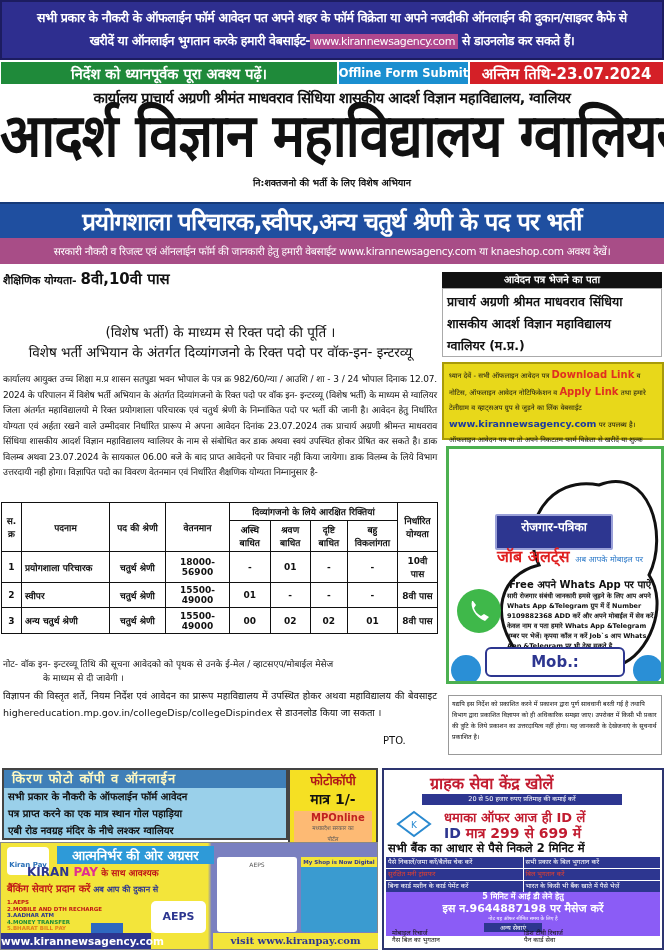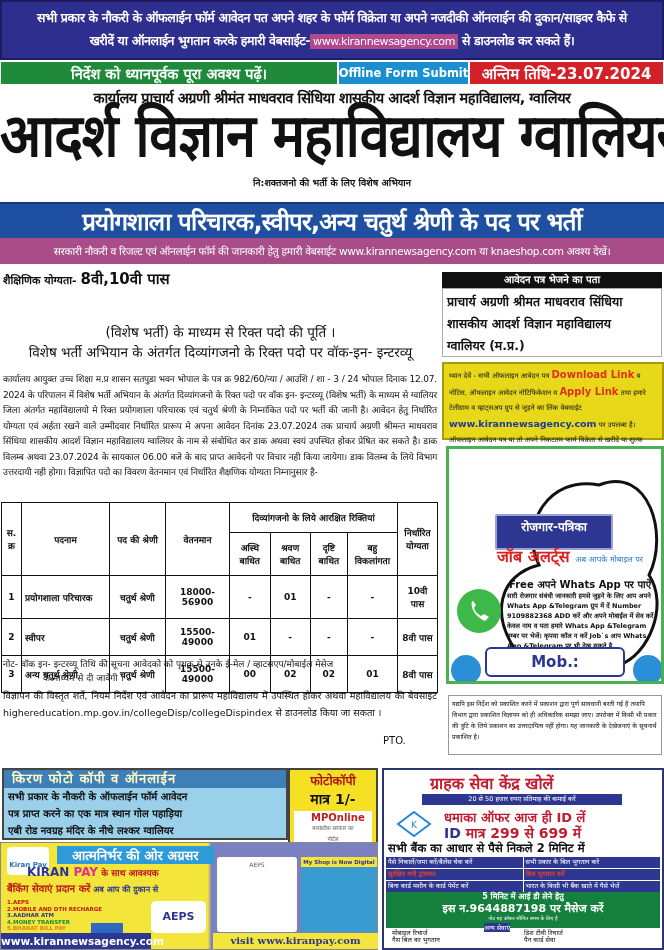--- a/index.html
+++ b/index.html
@@ -26,21 +26,21 @@
   .postbar { left: 0; top: 202px; width: 664px; height: 36px; background: #1f4fa0; color: #fff; font-size: 24px; font-weight: bold; text-align: center; line-height: 36px; white-space: nowrap; letter-spacing: -0.8px; border-top: 2px solid #163a78; }
   .infobar { left: 0; top: 238px; width: 664px; height: 26px; background: #a84d87; color: #fff; font-size: 10.5px; text-align: center; line-height: 26px; white-space: nowrap; letter-spacing: -0.3px; }
 
   .qual { left: 3px; top: 268px; font-size: 11px; font-weight: bold; white-space: nowrap; }
   .qual b { font-size: 15px; font-weight: 900; }
 
   .heading { left: 8px; top: 322px; width: 425px; text-align: center; font-size: 13.5px; line-height: 20px; }
   .body { left: 3px; top: 372px; width: 434px; font-size: 9px; line-height: 15.5px; text-align: justify; letter-spacing: -0.2px; }
 
   table.vac { position: absolute; left: 1px; top: 502px; width: 437px; border-collapse: collapse; font-size: 9px; font-weight: bold; }
-  table.vac td, table.vac th { border: 1.5px solid #111; padding: 8px 3px; text-align: center; vertical-align: middle; }
+  table.vac td, table.vac th { border: 1.5px solid #111; padding: 2px 3px; text-align: center; vertical-align: middle; }
   table.vac th { font-weight: bold; }
   table.vac td.left { text-align: left; }
 
   .note { left: 3px; top: 657px; width: 434px; font-size: 9px; line-height: 14px; }
   .note .indent { padding-left: 40px; }
   .details { left: 3px; top: 687px; width: 434px; font-size: 9.5px; line-height: 17px; text-align: justify; }
   .pto { left: 383px; top: 735px; font-size: 10px; }
 
   
   .addrhead { left: 442px; top: 272px; width: 220px; height: 16px; background: #111; color: #fff; font-size: 10px; font-weight: bold; text-align: center; line-height: 16px; }
@@ -62,39 +62,39 @@
 
   .disclaimer { left: 448px; top: 695px; width: 214px; height: 60px; border: 1px solid #999; font-size: 6.3px; line-height: 11px; padding: 2px 3px; }
 
   
   .kiran1 { left: 2px; top: 768px; width: 286px; height: 72px; background: #9ad0ea; border: 2px solid #444; }
   .kiran1 .hdr { background: #3f7fb8; color: #fef9c3; font-size: 13px; font-weight: bold; height: 18px; line-height: 18px; padding-left: 8px; letter-spacing: 1px; }
   .kiran1 .txt { font-size: 10px; font-weight: bold; line-height: 17px; padding-left: 4px; white-space: nowrap; }
   .photo { left: 288px; top: 768px; width: 90px; height: 76px; background: #f5e023; border: 2px solid #444; text-align: center; }
   .photo .a { font-size: 12.5px; font-weight: bold; color: #b01818; margin-top: 2px; }
   .photo .b { font-size: 14px; font-weight: bold; color: #111; }
-  .photo .mp { background: #ffffff; margin: 3px 4px 0; font-size: 10px; font-weight: bold; color: #c02020; line-height: 11px; padding: 1px 17px; }
+  .photo .mp { background: #fdba74; margin: 3px 4px 0; font-size: 10px; font-weight: bold; color: #c02020; line-height: 11px; padding: 1px 17px; }
   .photo .mp small { display: block; font-size: 5.5px; color: #555; font-weight: normal; }
 
   .grahak { left: 382px; top: 768px; width: 282px; height: 182px; background: #fff; border: 2px solid #2d3570; }
   .grahak .title { position: absolute; left: 46px; top: 2px; font-size: 16px; font-weight: 900; color: #c21c30; white-space: nowrap; }
   .grahak .earn { position: absolute; left: 38px; top: 24px; width: 200px; height: 11px; background: #2d3690; color: #fff; font-size: 6.5px; text-align: center; line-height: 11px; }
   .grahak .offer { position: absolute; left: 60px; top: 38px; font-size: 13px; font-weight: 900; color: #c21c30; white-space: nowrap; }
   .grahak .price { position: absolute; left: 60px; top: 53px; font-size: 14px; font-weight: bold; color: #c21c30; white-space: nowrap; }
   .grahak .price b { color: #2d3690; }
   .grahak .aadhar { position: absolute; left: 4px; top: 70px; font-size: 11.5px; font-weight: 900; white-space: nowrap; }
   .grahak .grid { position: absolute; left: 2px; top: 87px; width: 274px; display: grid; grid-template-columns: 1fr 1fr; gap: 1px; }
   .grahak .grid div { font-size: 6.5px; height: 11px; line-height: 11px; padding-left: 2px; white-space: nowrap; }
   .grahak .grid .blue { background: #2d3690; color: #fff; }
-  .grahak .grid .red { background: #2d3690; color: #e04030; font-weight: bold; }
-  .grahak .pink { position: absolute; left: 2px; top: 122px; width: 274px; height: 36px; background: #15803d; color: #fff; text-align: center; }
+  .grahak .grid .red { background: #2d3690; color: #e04030; font-weight: normal; }
+  .grahak .pink { position: absolute; left: 2px; top: 122px; width: 274px; height: 44px; background: #8b5cf6; color: #fff; text-align: center; }
   .grahak .pink .p1 { font-size: 8px; font-weight: bold; line-height: 10px; }
   .grahak .pink .p2 { font-size: 11px; font-weight: 900; line-height: 13px; }
   .grahak .pink .p3 { font-size: 5px; line-height: 6px; }
-  .grahak .other { position: absolute; left: 100px; top: 153px; background: #2d3690; color: #fff; font-size: 6.5px; padding: 0 0; }
+  .grahak .other { position: absolute; left: 100px; top: 153px; background: #2d3690; color: #fff; font-size: 6.5px; padding: 0 16px; }
   .grahak .svc { position: absolute; left: 8px; top: 160px; width: 264px; display: grid; grid-template-columns: 1fr 1fr; font-size: 6.5px; line-height: 7px; }
 
   .kiranpay { left: 0; top: 842px; width: 378px; height: 108px; background: linear-gradient(90deg, #f3e53a 0%, #f3e53a 55%, #7a80c0 56%, #7a80c0 100%); border: 1px solid #888; }
   .kiranpay .logo { position: absolute; left: 6px; top: 4px; width: 42px; height: 28px; background: #fff; border-radius: 4px; font-size: 7px; text-align: center; color: #2a70b8; font-weight: bold; line-height: 36px; }
   .kiranpay .aatm { position: absolute; left: 56px; top: 3px; font-size: 13px; font-weight: bold; color: #fff; background: #2e9ad8; padding: 0 15px; }
   .kiranpay .kp { position: absolute; left: 26px; top: 22px; font-size: 12px; font-weight: 900; color: #2d3690; white-space: nowrap; }
   .kiranpay .kp span { color: #e03090; }
   .kiranpay .kp em { font-style: normal; color: #c01818; font-size: 9px; }
   .kiranpay .bank { position: absolute; left: 6px; top: 38px; font-size: 10px; font-weight: bold; color: #c01818; white-space: nowrap; }
   .kiranpay .bank span { color: #2d3690; font-size: 8px; }

